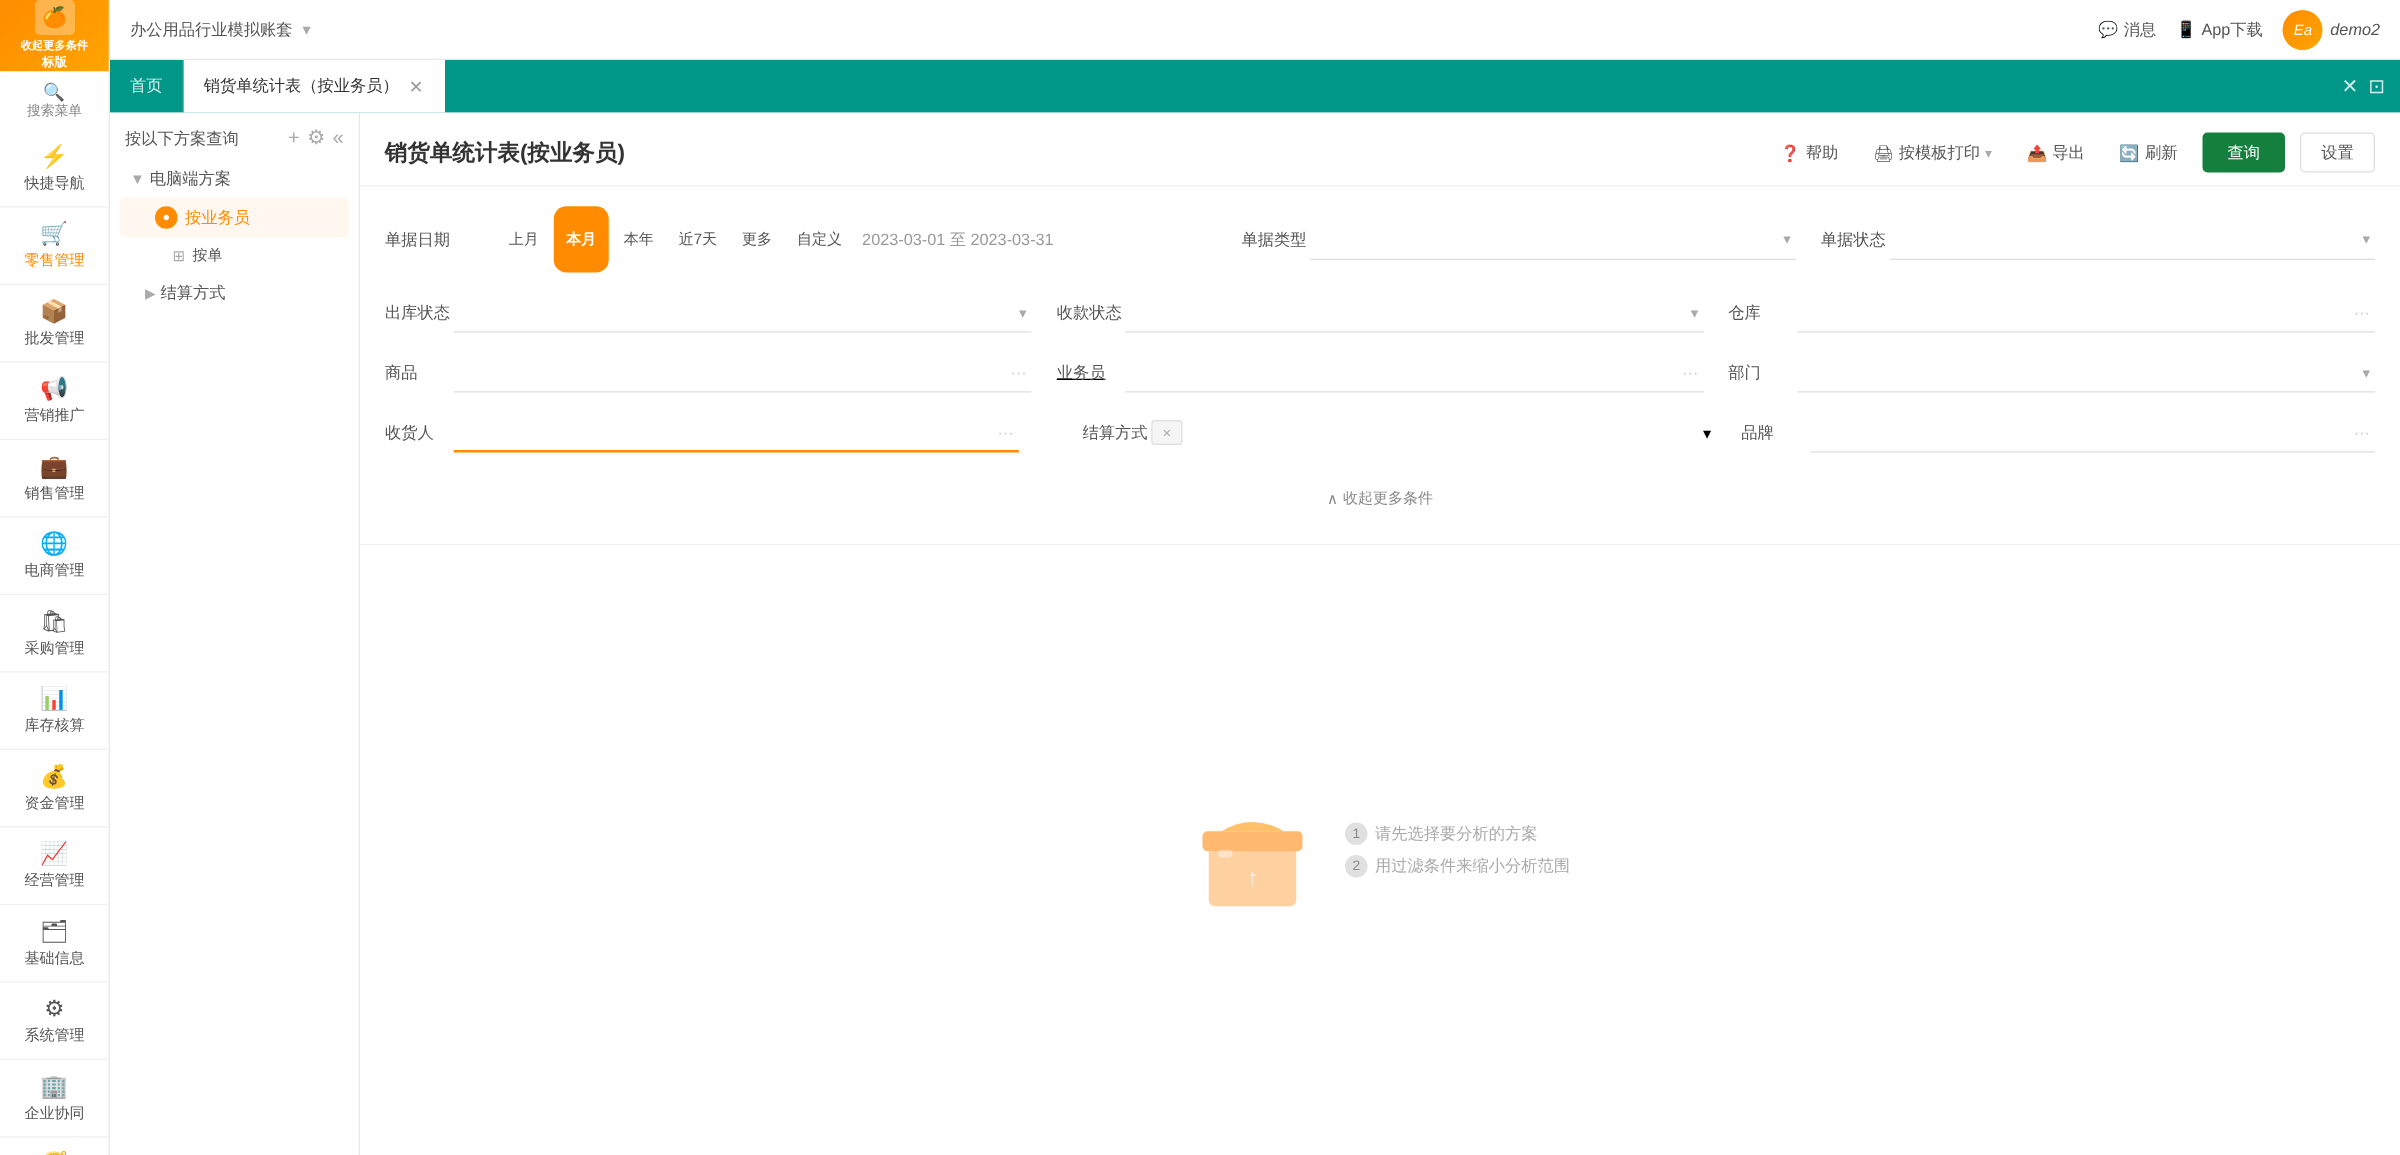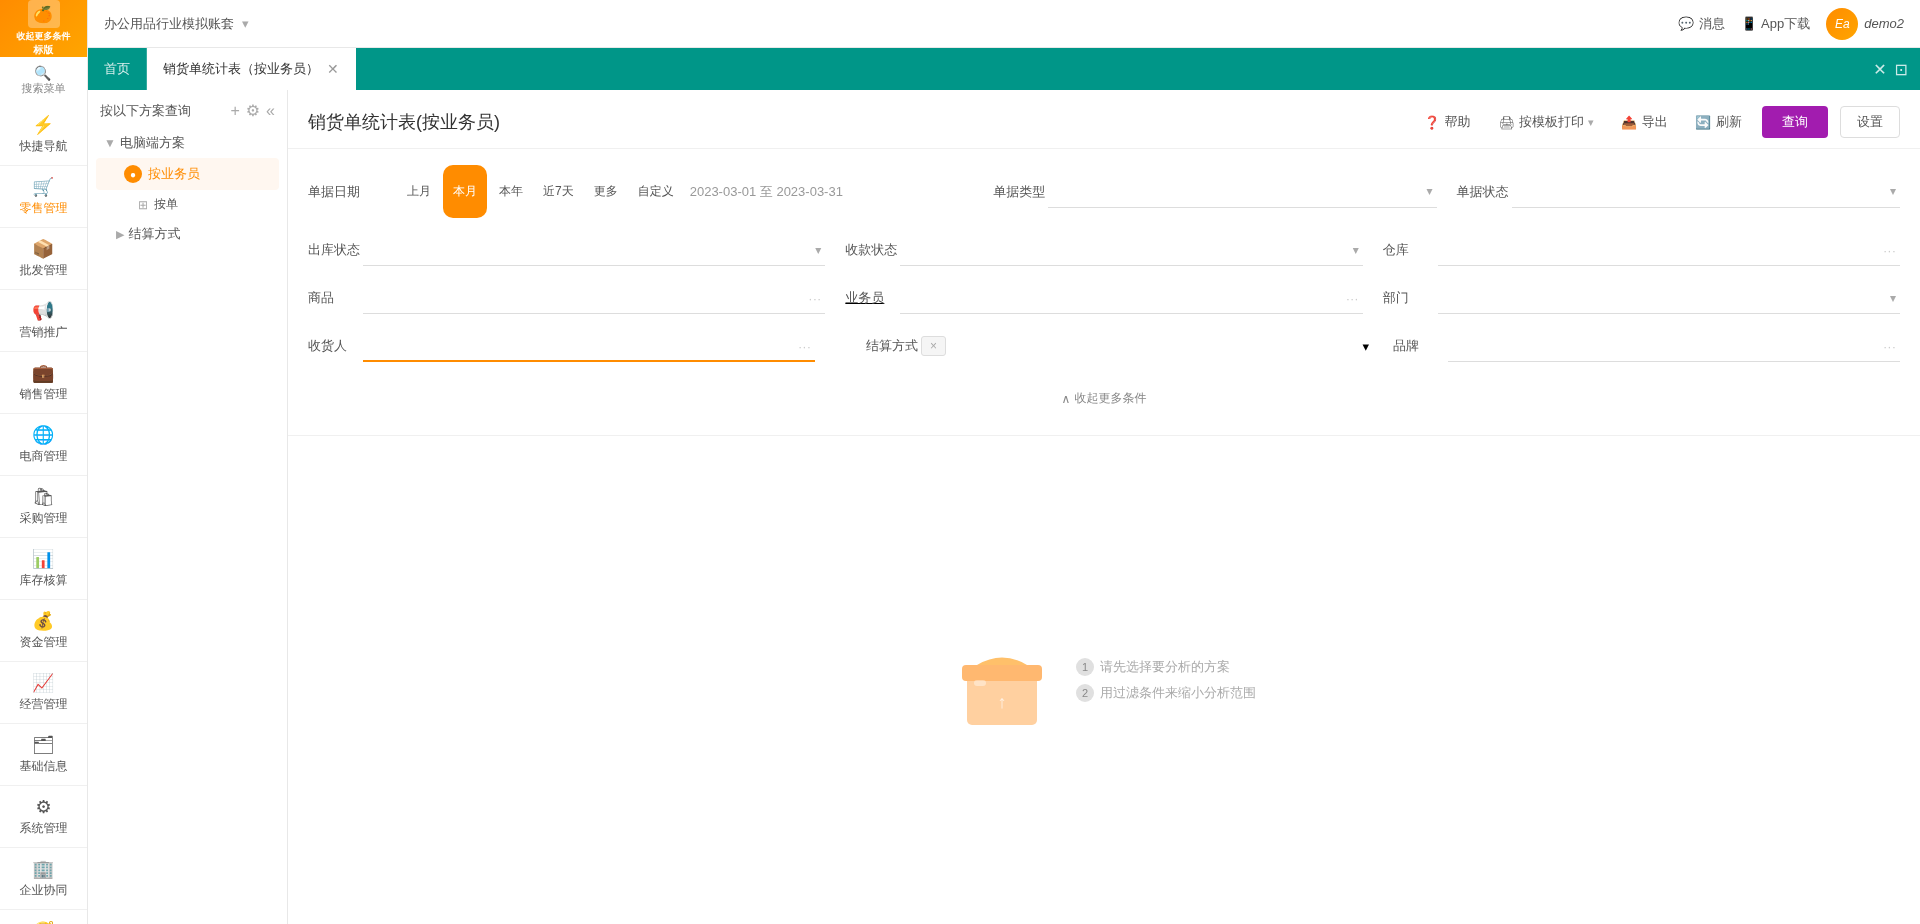--- a/index.html
+++ b/index.html
@@ -271,40 +271,40 @@
     .page-title-bar {
       padding: 16px 20px 10px 20px;
       display: flex;
       align-items: center;
       justify-content: space-between;
       border-bottom: 1px solid #f0f0f0;
       flex-shrink: 0;
     }
     .page-title {
       font-size: 18px;
-      font-weight: 400;
+      font-weight: 700;
       color: #333;
     }
     .page-title-actions {
       display: flex;
       align-items: center;
       gap: 12px;
     }
     .page-action-btn {
       display: flex;
       align-items: center;
       gap: 4px;
       color: #555;
       font-size: 13px;
       cursor: pointer;
       padding: 4px 8px;
       border-radius: 4px;
     }
     .btn-primary {
-      background: #a21caf;
+      background: #15803d;
       color: #fff;
       border: none;
       padding: 7px 20px;
       border-radius: 4px;
       font-size: 13px;
       cursor: pointer;
     }
     .btn-secondary {
       background: #fff;
       color: #555;
@@ -404,20 +404,21 @@
       font-size: 12px;
       color: #555;
       cursor: pointer;
       border-radius: 3px;
     }
     .date-filter-btn.active {
       background: #ff8c00;
       color: #fff;
       border-radius: 10px;
       padding: 18px 10px;
+      font-weight: bold;
     }
     .date-range-text {
       color: #999;
       font-size: 13px;
       margin-left: 4px;
     }
 
     
     .filter-tag {
       display: inline-flex;

